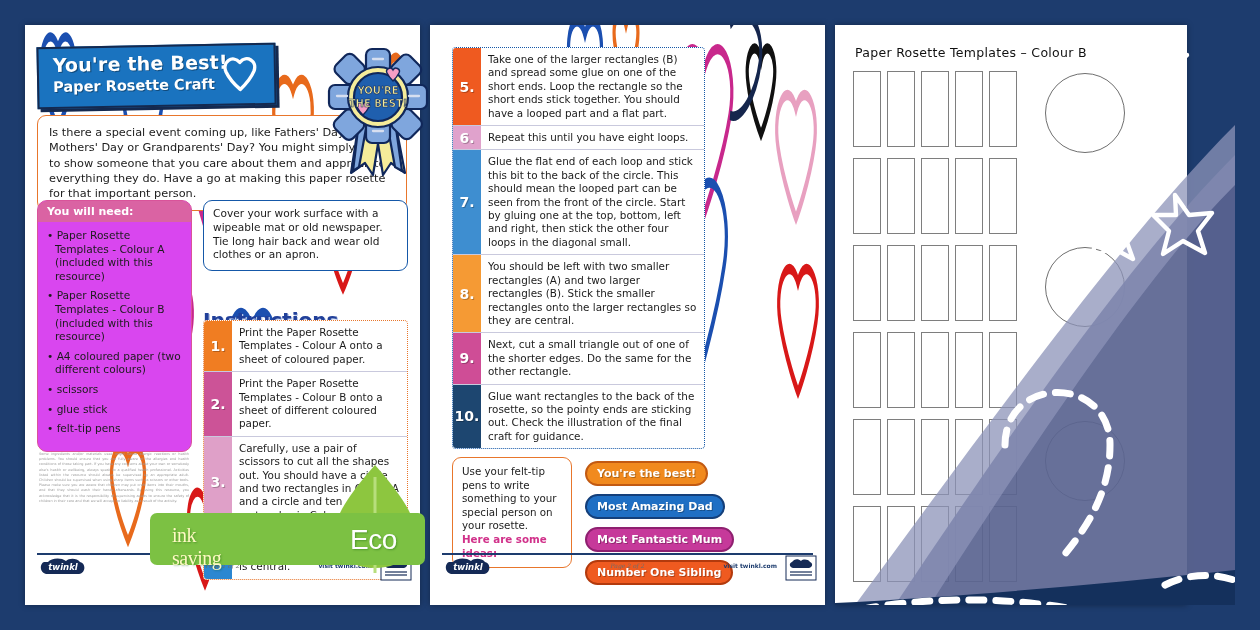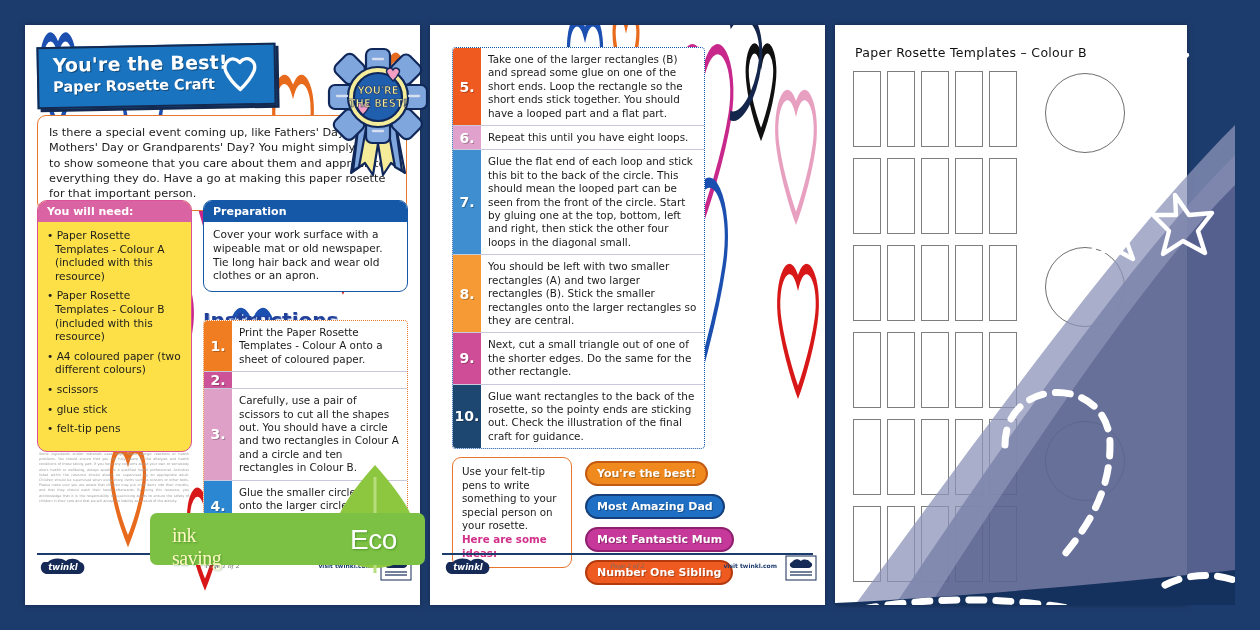--- a/index.html
+++ b/index.html
@@ -47,21 +47,21 @@
   }
   .intro p{margin:0;font-size:11.3px;line-height:15.3px;color:#1b1b1b;
     font-family:"DejaVu Sans", sans-serif;}
 
   
   #rosette{position:absolute;left:298px;top:18px;z-index:7;}
 
   
   .card-need{
     position:absolute;left:12px;top:175px;width:155px;
-    border:1.6px solid #d9539a;border-radius:10px;background:#fde047;
+    border:1.6px solid #d9539a;border-radius:10px;background:#d946ef;
     box-sizing:border-box;overflow:hidden;z-index:5;
   }
   .card-need .hd{background:#da63a3;color:#fff;font-weight:bold;font-size:11px;
     padding:4px 9px;font-family:"DejaVu Sans", sans-serif;}
   .card-need ul{margin:0;padding:7px 9px 9px 9px;list-style:none;}
   .card-need li{font-size:10.6px;line-height:13.6px;color:#1b1b1b;margin-bottom:6px;
     padding-left:8px;text-indent:-8px;font-family:"DejaVu Sans", sans-serif;}
   .card-need li:before{content:"• ";}
 
   
@@ -225,33 +225,33 @@
         <li>A4 coloured paper (two different colours)</li>
         <li>scissors</li>
         <li>glue stick</li>
         <li>felt-tip pens</li>
       </ul>
     </div>
 
     <div class="disclaimer">Some ingredients and/or materials used might cause allergic reactions or health problems. You should ensure that you are fully aware of the allergies and health conditions of those taking part. If you have any concerns about your own or somebody else's health or wellbeing, always speak to a qualified health professional. Activities listed within the resource should always be supervised by an appropriate adult. Children should be supervised when using sharp items such as scissors or other tools. Please make sure you are aware that children may put craft items into their mouths, and that they should wash their hands afterwards. By using this resource, you acknowledge that it is the responsibility of supervising adults to ensure the safety of children in their care and that we will accept no liability as a result of the activity.</div>
 
     <div class="card-prep">
-      <div class="hd">Preparation</div>
       <div class="bd">Cover your work surface with a wipeable mat or old newspaper. Tie long hair back and wear old clothes or an apron.</div>
     </div>
 
     <div class="instr-head">Instructions</div>
 
     <div class="steps" id="steps-left">
         <div class="step-row">
           <div class="step-num" style="background: rgb(240, 125, 34);">1.</div>
           <div class="step-txt">Print the Paper Rosette Templates - Colour A onto a sheet of coloured paper.</div>
         </div>
         <div class="step-row">
           <div class="step-num" style="background: rgb(204, 83, 151);">2.</div>
+          <div class="step-txt">Print the Paper Rosette Templates - Colour B onto a sheet of different coloured paper.</div>
         </div>
         <div class="step-row">
           <div class="step-num" style="background: rgb(223, 160, 200);">3.</div>
           <div class="step-txt">Carefully, use a pair of scissors to cut all the shapes out. You should have a circle and two rectangles in Colour A and a circle and ten rectangles in Colour B.</div>
         </div>
         <div class="step-row">
           <div class="step-num" style="background: rgb(43, 135, 209);">4.</div>
           <div class="step-txt">Glue the smaller circle (A) onto the larger circle (B) so it is central.</div>
         </div>
       </div>

